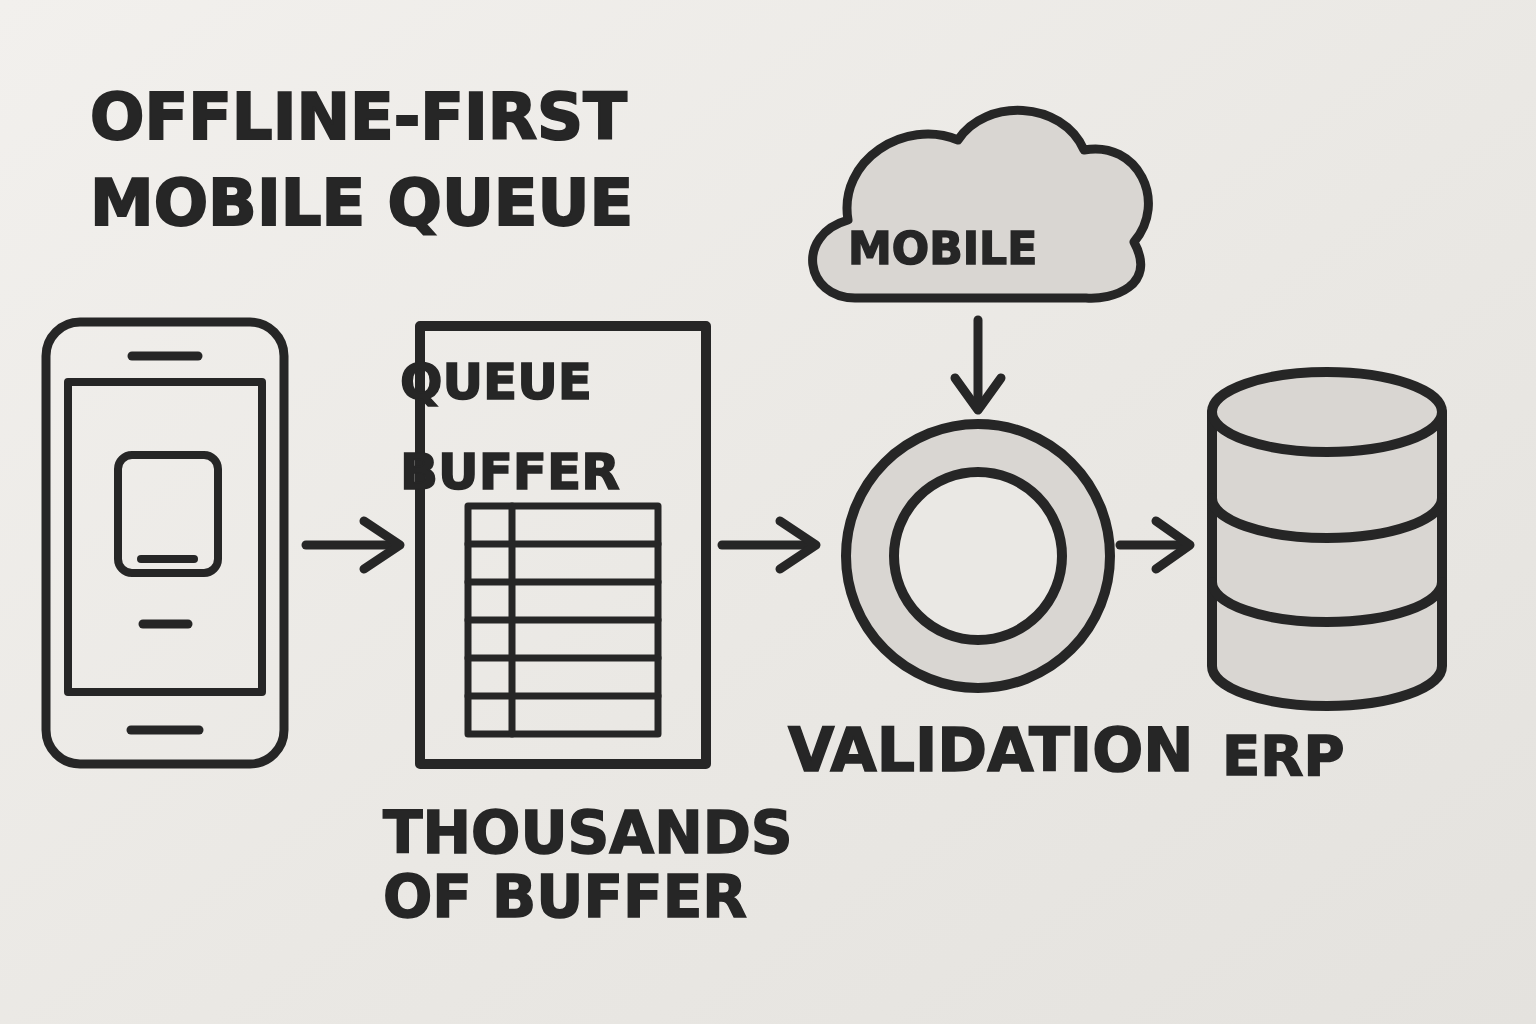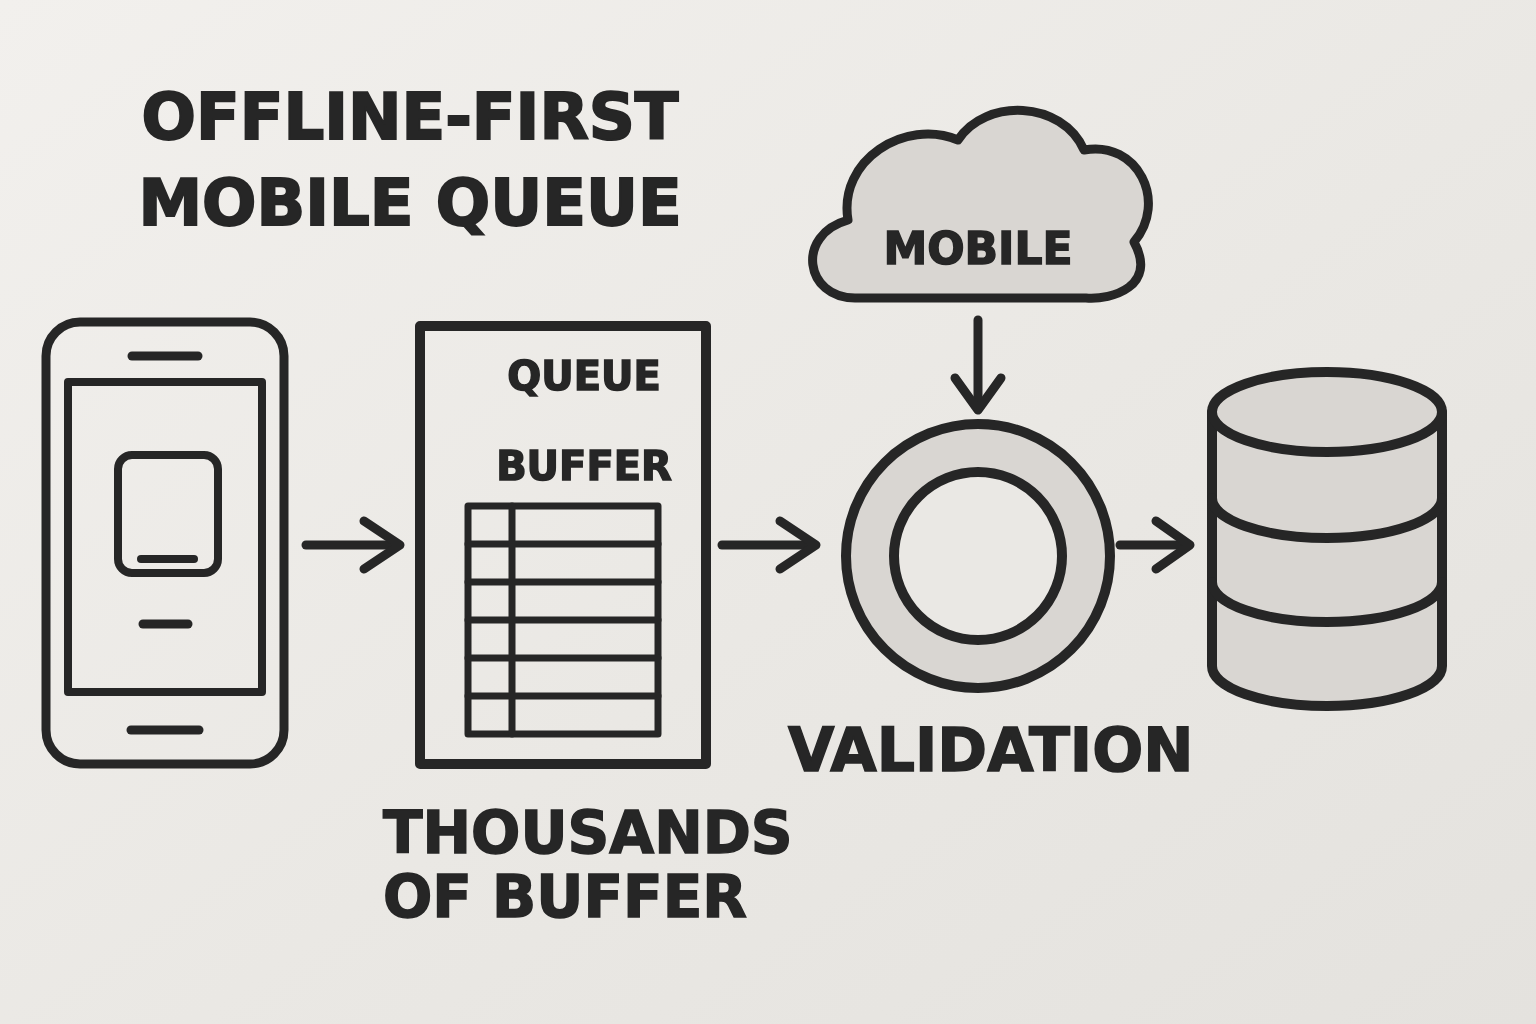--- a/index.html
+++ b/index.html
@@ -11,32 +11,31 @@
     background: linear-gradient(145deg, #f2f0ed 0%, #eae8e4 55%, #e4e2de 100%);
     font-family: "DejaVu Sans", "Liberation Sans", sans-serif;
     color: #262626;
   }
   .stage svg.layer {
     position: absolute;
     inset: 0;
   }
   .label {
     position: absolute;
-    text-align: center;
     font-weight: bold;
     color: #262626;
     letter-spacing: 0px;
     -webkit-text-stroke: 1.5px #262626;
     line-height: 1.22;
     white-space: nowrap;
   }
   .title-line { font-size: 64px; width: 640px; left: 90px; -webkit-text-stroke: 2px #262626; }
   .title-1 { top: 78px; }
   .title-2 { top: 164px; }
-  .queue-label { font-size: 40px; width: 286px; left: 441px; }
+  .queue-label { font-size: 50px; width: 286px; left: 400px; }
   .queue-1 { top: 352px; }
   .queue-2 { top: 418px; margin-top: 24px; }
   .caption { font-size: 58px; width: 360px; left: 383px; }
   .caption-1 { top: 798px; }
   .caption-2 { top: 862px; }
   .cloud-label { font-size: 44px; width: 260px; left: 848px; top: 222px; }
   .validation-label { font-size: 60px; width: 380px; left: 788px; top: 714px; }
   .erp-label { font-size: 56px; width: 220px; left: 1222px; top: 722px; }
 </style>
 </head>
@@ -119,14 +118,15 @@
   <div class="label cloud-label">MOBILE</div>
 
   <div class="label queue-label queue-1">QUEUE</div>
   <div class="label queue-label queue-2">BUFFER</div>
 
   <div class="label caption caption-1">THOUSANDS</div>
   <div class="label caption caption-2">OF BUFFER</div>
 
   <div class="label validation-label">VALIDATION</div>
 
+  <div class="label erp-label">ERP</div>
 
 </div>
 
 </body></html>

